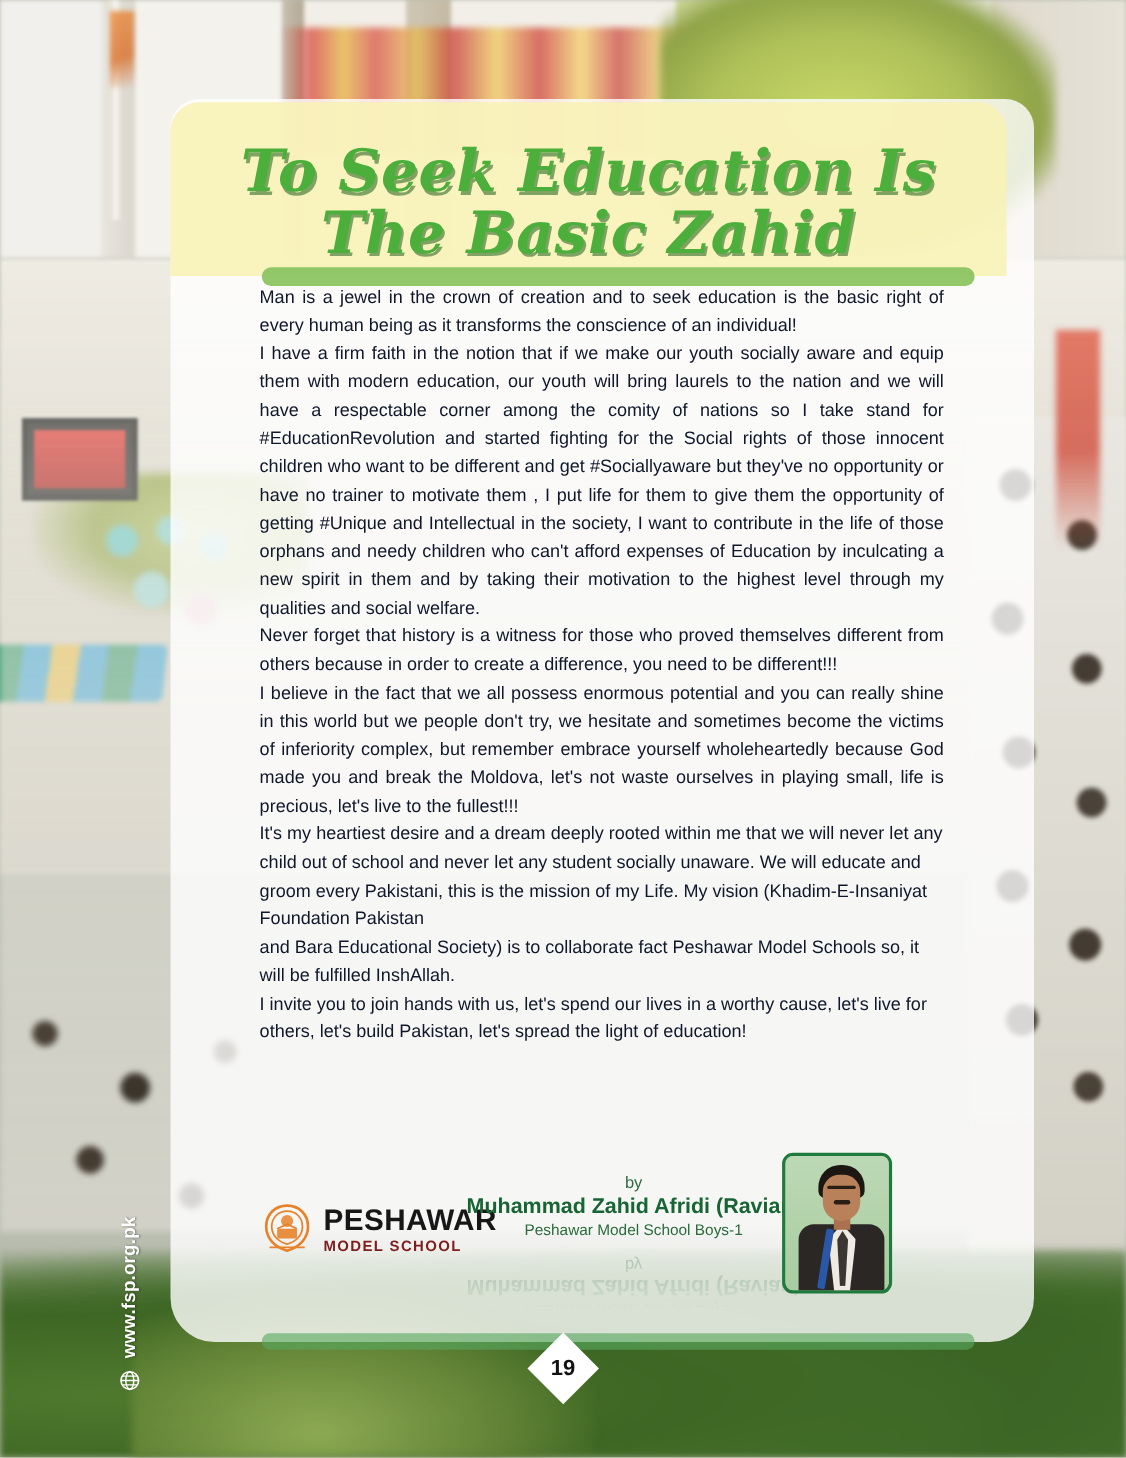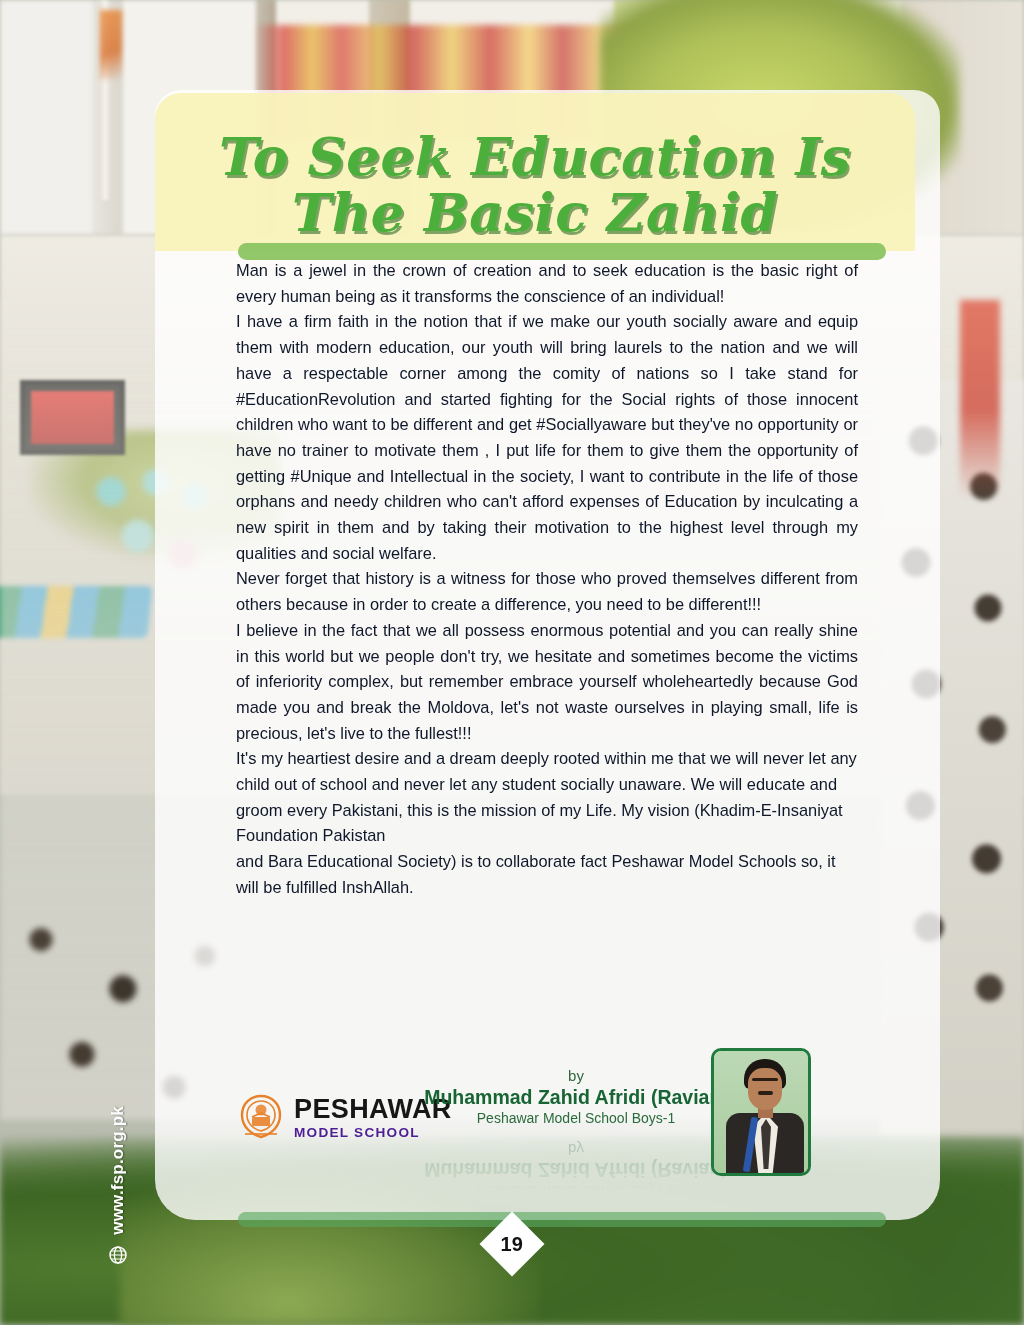--- a/index.html
+++ b/index.html
@@ -205,21 +205,21 @@
   .sig { position: absolute; left: 236px; top: 1055px; width: 640px; height: 145px; }
 
   .logo { position: absolute; left: 0; top: 38px; display: flex; align-items: center; gap: 8px; }
   .logo-crest { position: relative; width: 50px; height: 50px; }
   .logo-crest svg { display: block; }
   .logo-words { display: flex; flex-direction: column; line-height: 1; }
   .logo-top {
     font-size: 27px; font-weight: bold; color: #171717; letter-spacing: .4px;
   }
   .logo-bottom {
-    font-size: 13.6px; font-weight: bold; color: #4c1d95; letter-spacing: 1.25px; margin-top: 3px;
+    font-size: 13.6px; font-weight: bold; color: #7f1d1d; letter-spacing: 1.25px; margin-top: 3px;
   }
 
   .byline { position: absolute; left: 170px; top: 12px; width: 340px; text-align: center; }
   .by-label { font-size: 15px; color: #2f6b3f; }
   .by-name {
     font-size: 19.5px; font-weight: bold; color: #176434; margin-top: 2px; white-space: nowrap;
   }
   .by-school { font-size: 14px; color: #2a6b3c; margin-top: 1px; }
 
   .reflection {
@@ -323,20 +323,21 @@
 
   <div class="green-pill"></div>
 
   <div class="article">
     <p class="para">Man is a jewel in the crown of creation and to seek education is the basic right of every human being as it transforms the conscience of an individual!</p>
     <p class="para">I have a firm faith in the notion that if we make our youth socially aware and equip them with modern education, our youth will bring laurels to the nation and we will have a respectable corner among the comity of nations so I take stand for #EducationRevolution and started fighting for the Social rights of those innocent children who want to be different and get #Sociallyaware but they've no opportunity or have no trainer to motivate them , I put life for them to give them the opportunity of getting #Unique and Intellectual in the society, I want to contribute in the life of those orphans and needy children who can't afford expenses of Education by inculcating a new spirit in them and by taking their motivation to the highest level through my qualities and social welfare.</p>
     <p class="para">Never forget that history is a witness for those who proved themselves different from others because in order to create a difference, you need to be different!!!</p>
     <p class="para">I believe in the fact that we all possess enormous potential and you can really shine in this world but we people don't try, we hesitate and sometimes become the victims of inferiority complex, but remember embrace yourself wholeheartedly because God made you and break the Moldova, let's not waste ourselves in playing small, life is precious, let's live to the fullest!!!</p>
     <p class="para-left">It's my heartiest desire and a dream deeply rooted within me that we will never let any child out of school and never let any student socially unaware. We will educate and groom every Pakistani, this is the mission of my Life. My vision (Khadim-E-Insaniyat Foundation Pakistan</p>
     <p class="para-left">and Bara Educational Society) is to collaborate fact Peshawar Model Schools so, it will be fulfilled InshAllah.</p>
+    <p class="para-left">I invite you to join hands with us, let's spend our lives in a worthy cause, let's live for others, let's build Pakistan, let's spread the light of education!</p>
   </div>
 
   <div class="sig">
 
     <div class="logo">
       <div class="logo-crest">
         <svg viewBox="0 0 50 50" width="50" height="50" aria-hidden="true">
           <path d="M25 3 C14 3 6 11 6 22 C6 33 14 41 25 44 C36 41 44 33 44 22 C44 11 36 3 25 3 Z" fill="none" stroke="#E8822A" stroke-width="2.4"></path>
           <path d="M25 8 C17 8 11 14 11 22 C11 30 17 36 25 38 C33 36 39 30 39 22 C39 14 33 8 25 8 Z" fill="none" stroke="#E8822A" stroke-width="1.6"></path>
           <circle cx="25" cy="17" r="5.5" fill="#E8822A" opacity="0.85"></circle>

